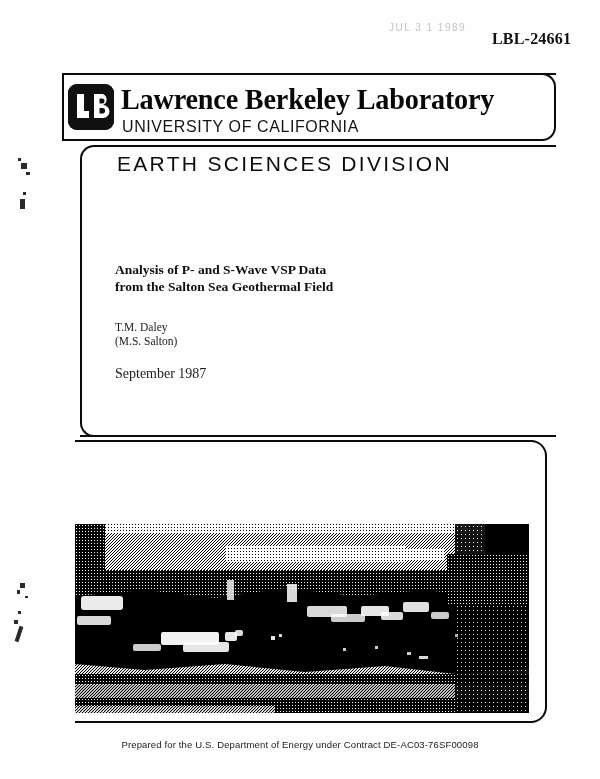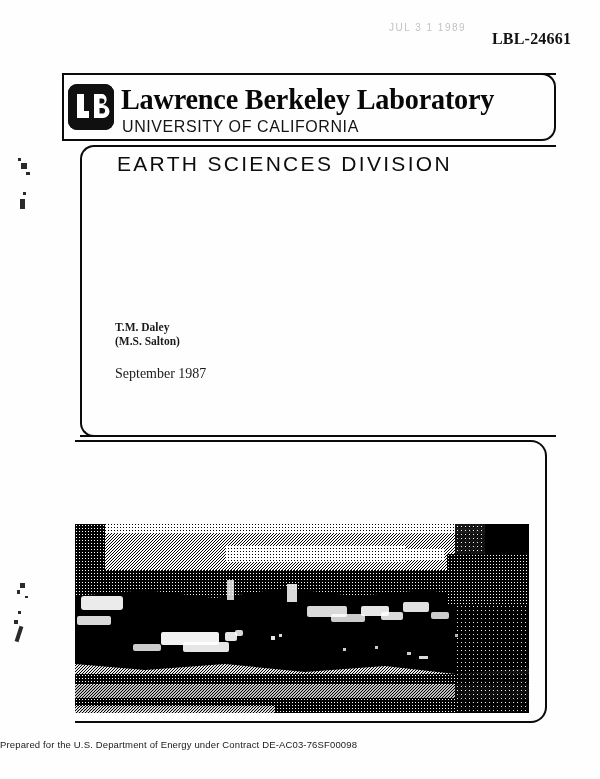--- a/index.html
+++ b/index.html
@@ -157,21 +157,20 @@
   .doc-title div { white-space: nowrap; }
 
   .author {
     position: absolute;
     left: 115px;
     top: 320px;
     font-family: "Liberation Serif", serif;
     font-size: 11.5px;
     line-height: 14px;
     color: #1b1b1b;
-    font-weight: bold;
   }
   .author div { white-space: nowrap; }
 
   .doc-date {
     position: absolute;
     left: 115px;
     top: 366px;
     font-family: "Liberation Serif", serif;
     font-size: 14px;
     color: #1b1b1b;
@@ -220,20 +219,21 @@
     background: #2a2a2a;
     pointer-events: none;
   }
 
   
   .footer {
     position: absolute;
     left: 0;
     top: 739px;
     width: 600px;
+    text-align: center;
     font-family: "Liberation Sans", sans-serif;
     font-size: 9.5px;
     letter-spacing: .15px;
     color: #1a1a1a;
     white-space: nowrap;
   }
 </style>
 </head>
 <body>
 
@@ -261,20 +261,24 @@
 
   <div class="lab-name">Lawrence Berkeley Laboratory</div>
 
   <div class="univ-name">UNIVERSITY OF CALIFORNIA</div>
 
   <div class="content-box"></div>
   <div class="content-box-bottom"></div>
 
   <div class="division">EARTH SCIENCES DIVISION</div>
 
+  <div class="doc-title">
+    <div>Analysis of P- and S-Wave VSP Data</div>
+    <div>from the Salton Sea Geothermal Field</div>
+  </div>
 
   <div class="author">
     <div>T.M. Daley</div>
     <div>(M.S. Salton)</div>
   </div>
 
   <div class="doc-date">September 1987</div>
 
   <div class="photo-frame"></div>
 

